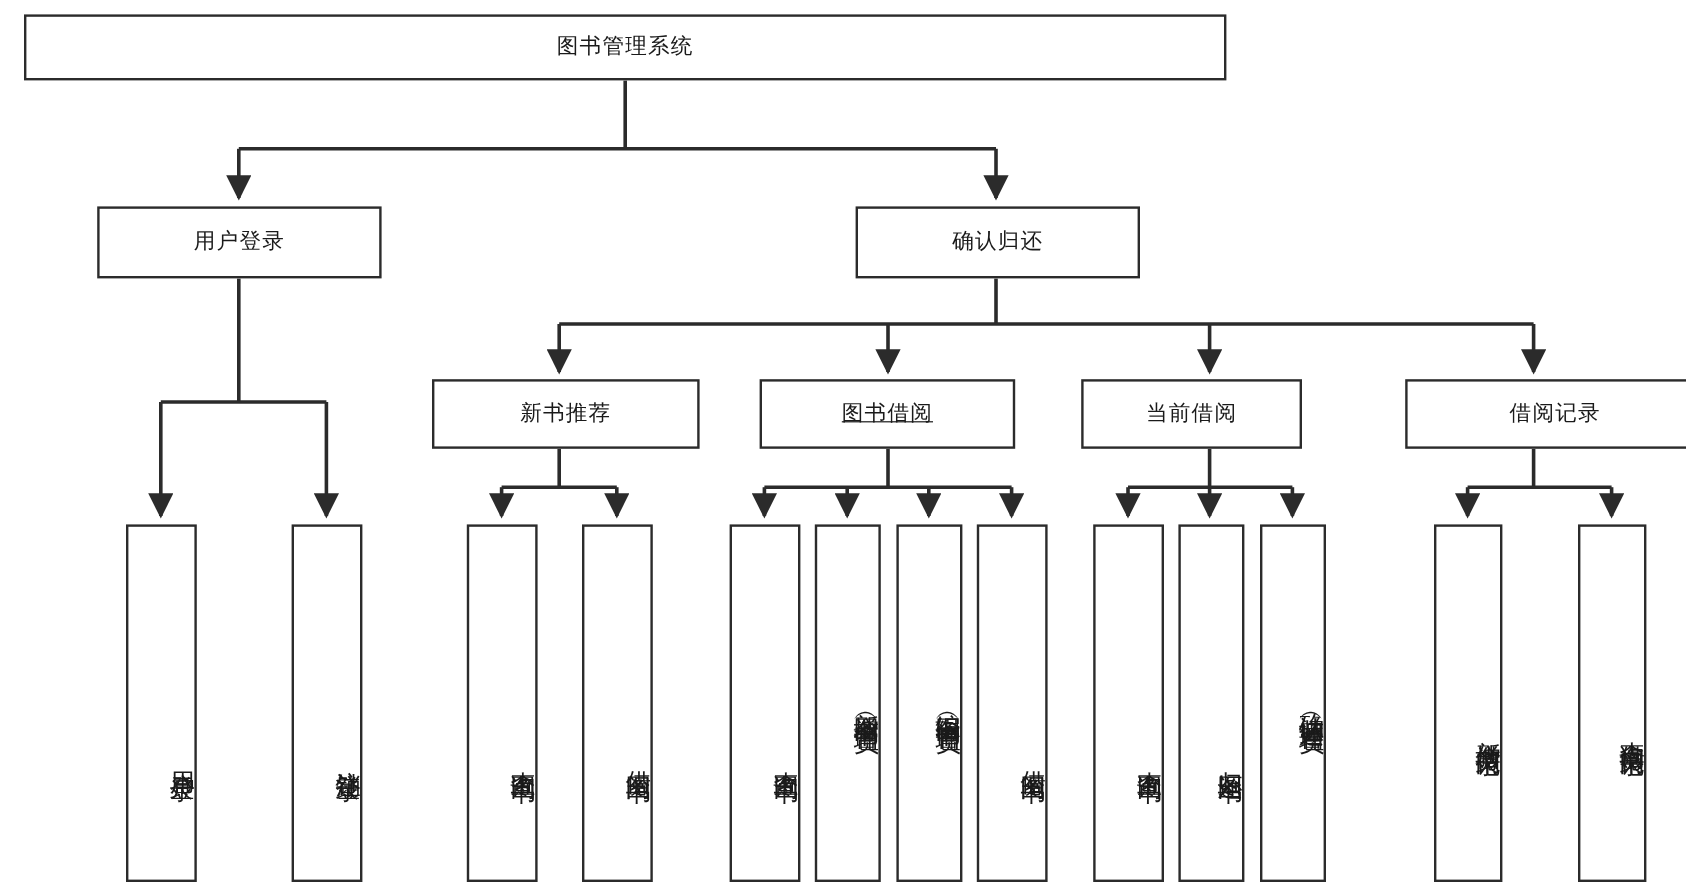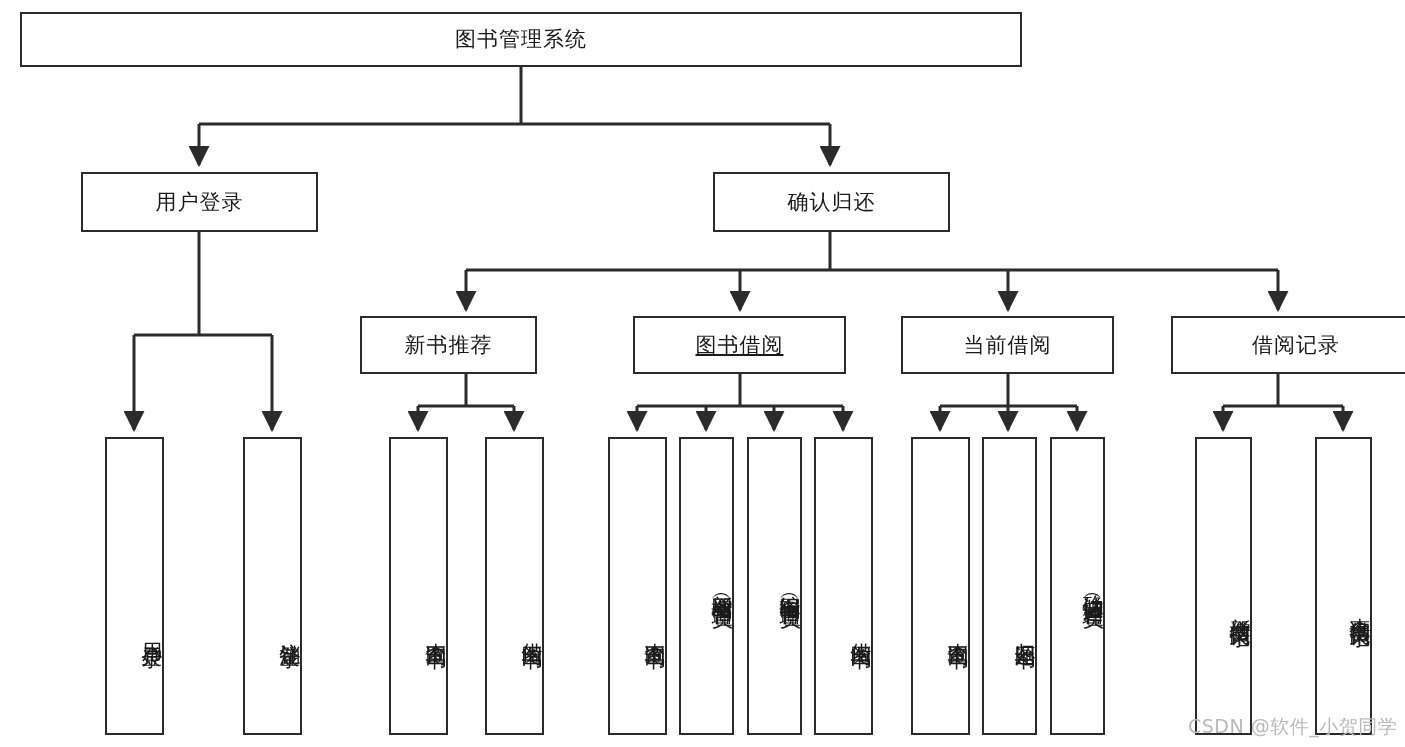--- a/index.html
+++ b/index.html
@@ -29,21 +29,21 @@
     box-sizing: border-box;
     border: 2.5px solid #2b2b2b;
     background: #ffffff;
     color: #1a1a1a;
     display: flex;
     align-items: center;
     justify-content: center;
     z-index: 2;
   }
   .node-h {
-    font-size: 21px;
+    font-size: 18px;
     line-height: 1.15;
     letter-spacing: 1px;
     white-space: nowrap;
   }
   .node-v {
     font-size: 21px;
     letter-spacing: 2px;
     writing-mode: vertical-rl;
     text-orientation: upright;
     align-items: flex-start;
@@ -124,27 +124,27 @@
     <span>图书管理系统</span>
   </div>
 
   <div class="node node-h" style="left:81px; top:172px; width:237px; height:60px;">
     <span>用户登录</span>
   </div>
   <div class="node node-h" style="left:713px; top:172px; width:237px; height:60px;">
     <span>确认归还</span>
   </div>
 
-  <div class="node node-h" style="left:360px; top:316px; width:177px; height:58px;text-align:right;">
+  <div class="node node-h" style="left:360px; top:316px; width:223px; height:58px;text-align:right;">
     <span>新书推荐</span>
   </div>
   <div class="node node-h" style="left:633px; top:316px; width:213px; height:58px;text-decoration:underline;">
     <span>图书借阅</span>
   </div>
-  <div class="node node-h" style="left:901px; top:316px; width:213px; height:58px;">
+  <div class="node node-h" style="left:901px; top:316px; width:184px; height:58px;">
     <span>当前借阅</span>
   </div>
   <div class="node node-h" style="left:1171px; top:316px; width:250px; height:58px;">
     <span>借阅记录</span>
   </div>
 
   <div class="node node-v" style="left:105px; top:437px; width:59px; height:298px; padding-top:88px;">
     <span>用户登录</span>
   </div>
   <div class="node node-v" style="left:243px; top:437px; width:59px; height:298px; padding-top:88px;">
@@ -181,14 +181,13 @@
     <span>确认归还（管理员）</span>
   </div>
 
   <div class="node node-v" style="left:1195px; top:437px; width:57px; height:298px; padding-top:42px;">
     <span>新增借阅记录</span>
   </div>
   <div class="node node-v" style="left:1315px; top:437px; width:57px; height:298px; padding-top:42px;">
     <span>查询借阅记录</span>
   </div>
 
-  <div class="watermark">CSDN @软件_小贺同学</div>
 </div>
 
 </body></html>

